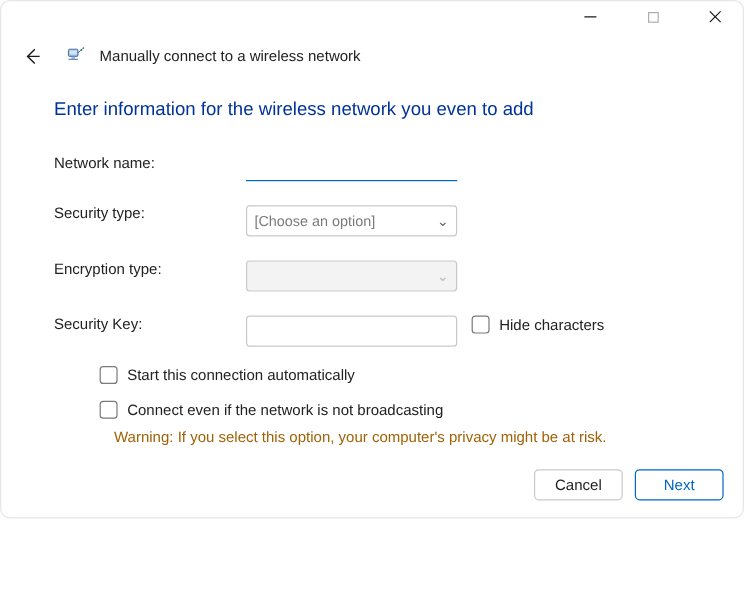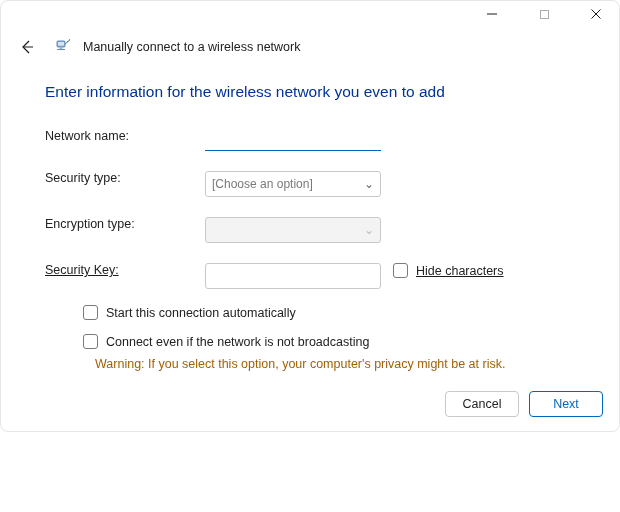--- a/index.html
+++ b/index.html
@@ -121,21 +121,21 @@
     <div class="row">
       <div class="label">Encryption type:</div>
       <div class="field">
         <div class="select-disabled">
           <span></span>
           <span class="chev" style="opacity:.4">⌄</span>
         </div>
       </div>
     </div>
 
-    <div class="row" style="margin-bottom:8px;text-decoration:underline;">
+    <div class="row" style="margin-bottom:8px;">
       <div class="label">Security Key:</div>
       <div class="field">
         <div class="key-input">
           <span></span>
         </div>
       </div>
       <div class="hide-row">
         <div class="checkbox"></div>
         <span class="chk-label">Hide characters</span>
       </div>

